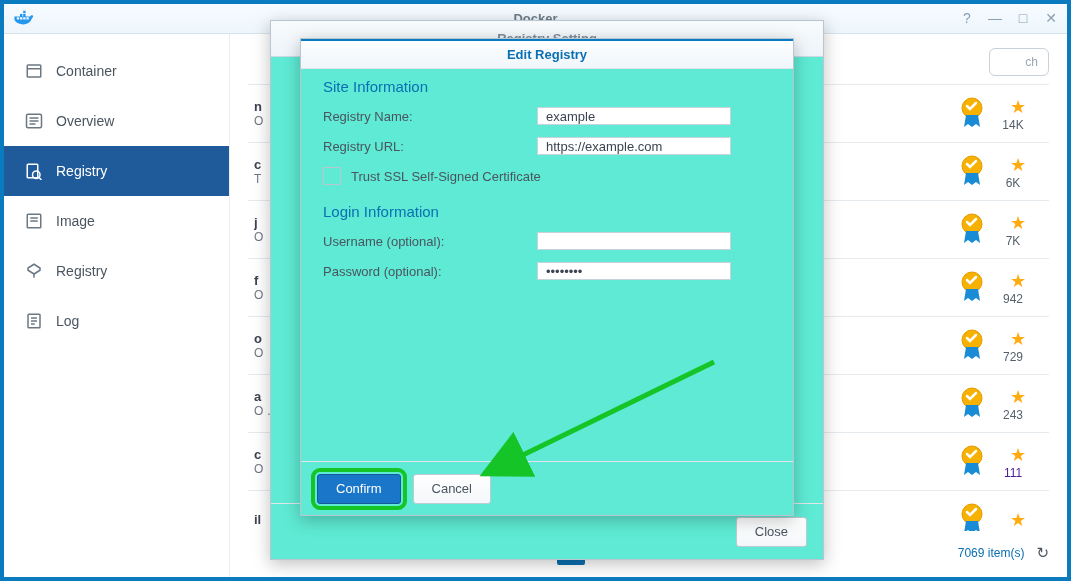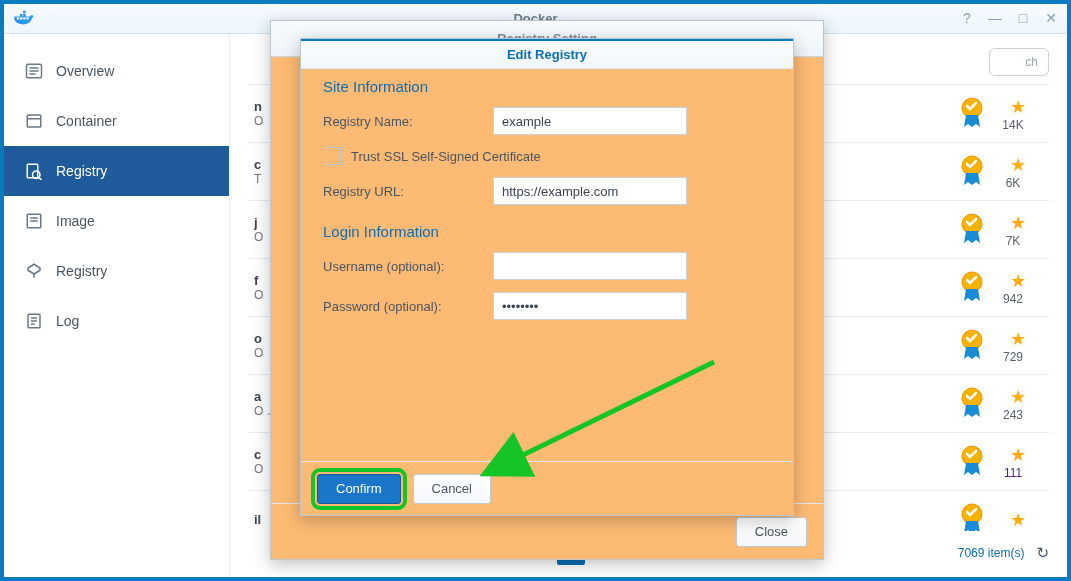--- a/index.html
+++ b/index.html
@@ -41,32 +41,32 @@
   .footer { position:absolute; bottom:10px; left:18px; right:18px; display:flex; align-items:center; height:28px; }
   .pager { margin:0 auto; display:flex; gap:4px; align-items:center; }
   .pbtn { width:28px; height:24px; border:1px solid transparent; color:#5a6570; font-size:13px; cursor:pointer; display:flex; align-items:center; justify-content:center; border-radius:2px; }
   .pbtn.ghost { color:#b6c1cb; cursor:default; }
   .pbtn.active { background:#0a6fb3; color:#fff; }
   .pbtn.blue { color:#0a6fb3; }
   .items-label { color:#0a6fb3; font-size:12px; margin-right:12px; }
   .refresh { color:#4a5560; font-size:15px; cursor:pointer; }
 
   
-  .dialog { position:absolute; background:#fdba74; border:1px solid #b9c5cf; box-shadow:0 4px 16px rgba(0,0,0,.25); }
+  .dialog { position:absolute; background:#5eead4; border:1px solid #b9c5cf; box-shadow:0 4px 16px rgba(0,0,0,.25); }
   .dlg-back { left:266px; top:16px; width:554px; height:540px; z-index:5; }
   .dlg-back .hdr { height:36px; background:linear-gradient(#f8fbfd,#eef4f9); border-bottom:1px solid #ced9e2; color:#7f8c98; font-weight:700; font-size:13px; display:flex; align-items:center; justify-content:center; }
   .dlg-back .ftr { position:absolute; bottom:0; left:0; right:0; height:56px; border-top:1px solid #e0e6eb; display:flex; align-items:center; justify-content:flex-end; padding:0 16px; gap:10px; }
 
   .dlg-front { left:296px; top:34px; width:494px; height:478px; z-index:6; }
   .dlg-front .hdr { height:30px; background:linear-gradient(#fdfeff,#f0f6fb); border-top:2px solid #0a7bbf; border-bottom:1px solid #e0e6eb; color:#0a6fb3; font-weight:700; font-size:13px; display:flex; align-items:center; justify-content:center; }
   .dlg-front .content { padding:3px 22px; }
   .section-title { color:#0a6fb3; font-size:15px; margin:6px 0 12px 0; }
   .frow { display:flex; align-items:center; margin-bottom:12px; }
   .frow .flabel { width:170px; color:#4a5560; font-size:13px; }
-  .frow input.txtfield { flex:0 0 190px; height:28px; border:1px solid #c8d2db; padding:0 8px; font-size:13px; color:#3b4450; }
+  .frow input.txtfield { flex:0 0 190px; height:18px; border:1px solid #c8d2db; padding:0 8px; font-size:13px; color:#3b4450;margin-left:44px; }
   .frow .chk { width:18px; height:18px; border:1px solid #b9c5cf; margin-right:10px; }
   .dlg-front .ftr { position:absolute; bottom:0; left:0; right:0; height:54px; border-top:1px solid #e0e6eb; display:flex; align-items:center; padding:0 16px; gap:12px; }
 
   .btn { height:30px; padding:0 18px; border:1px solid #c0cad3; background:linear-gradient(#fff,#f4f7fa); color:#4a5560; font-size:13px; border-radius:3px; cursor:pointer; display:flex; align-items:center; }
   .btn.primary { background:#1976c9; border-color:#125a9a; color:#fff; }
   .btn.highlight { outline:4px solid #15c426; outline-offset:2px; }
 
   
   .arrow { position:absolute; z-index:10; pointer-events:none; }
 </style>
@@ -89,36 +89,36 @@
       <div class="winbtn">✕</div>
     </div>
   </div>
 
   <div class="body">
 
     <div class="sidebar">
       <div class="side-item">
         <span class="icon">
             <svg width="18" height="18" viewBox="0 0 24 24">
+              <rect x="3" y="4" width="18" height="16" rx="1" fill="none" stroke-width="2"></rect>
+              <line x1="3" y1="9" x2="21" y2="9" stroke-width="2"></line>
+            </svg>
+          </span>
+        <span>Container</span>
+      </div>
+      <div class="side-item">
+        <span class="icon">
+            <svg width="18" height="18" viewBox="0 0 24 24">
               <rect x="2" y="3" width="20" height="18" rx="2" fill="none" stroke-width="2"></rect>
               <line x1="6" y1="8" x2="18" y2="8" stroke-width="2"></line>
               <line x1="6" y1="12" x2="18" y2="12" stroke-width="2"></line>
               <line x1="6" y1="16" x2="14" y2="16" stroke-width="2"></line>
             </svg>
           </span>
         <span>Overview</span>
-      </div>
-      <div class="side-item">
-        <span class="icon">
-            <svg width="18" height="18" viewBox="0 0 24 24">
-              <rect x="3" y="4" width="18" height="16" rx="1" fill="none" stroke-width="2"></rect>
-              <line x1="3" y1="9" x2="21" y2="9" stroke-width="2"></line>
-            </svg>
-          </span>
-        <span>Container</span>
       </div>
       <div class="side-item active">
         <span class="icon">
             <svg width="18" height="18" viewBox="0 0 24 24">
               <rect x="3" y="3" width="14" height="18" rx="1" fill="none" stroke-width="2"></rect>
               <circle cx="15" cy="17" r="5" fill="none" stroke-width="2"></circle>
               <line x1="18" y1="20" x2="22" y2="24" stroke-width="2"></line>
             </svg>
           </span>
         <span>Registry</span>
@@ -306,26 +306,26 @@
 
   <div class="dialog dlg-front">
     <div class="hdr">Edit Registry</div>
     <div class="content">
       <div class="section-title">Site Information</div>
       <div class="frow">
         <span class="flabel">Registry Name:</span>
         <input class="txtfield" type="text" value="example" style="">
       </div>
       <div class="frow">
+        <span class="flabel">Registry URL:</span>
+        <input class="txtfield" type="text" value="https://example.com" style="">
+      </div>
+      <div class="frow">
         <span class="chk"></span>
         <span style="color:#4a5560;font-size:13px">Trust SSL Self-Signed Certificate</span>
-      </div>
-      <div class="frow">
-        <span class="flabel">Registry URL:</span>
-        <input class="txtfield" type="text" value="https://example.com" style="">
       </div>
       <div class="section-title" style="margin-top:18px">Login Information</div>
       <div class="frow">
         <span class="flabel">Username (optional):</span>
         <input class="txtfield" type="text" value="" style="">
       </div>
       <div class="frow">
         <span class="flabel">Password (optional):</span>
         <input class="txtfield" type="text" value="••••••••" style="">
       </div>

